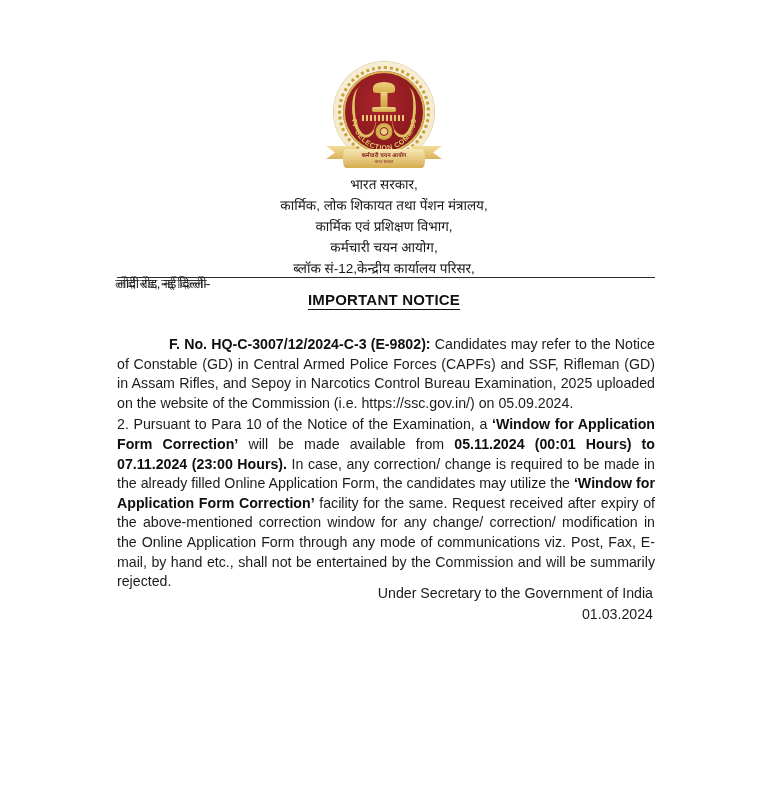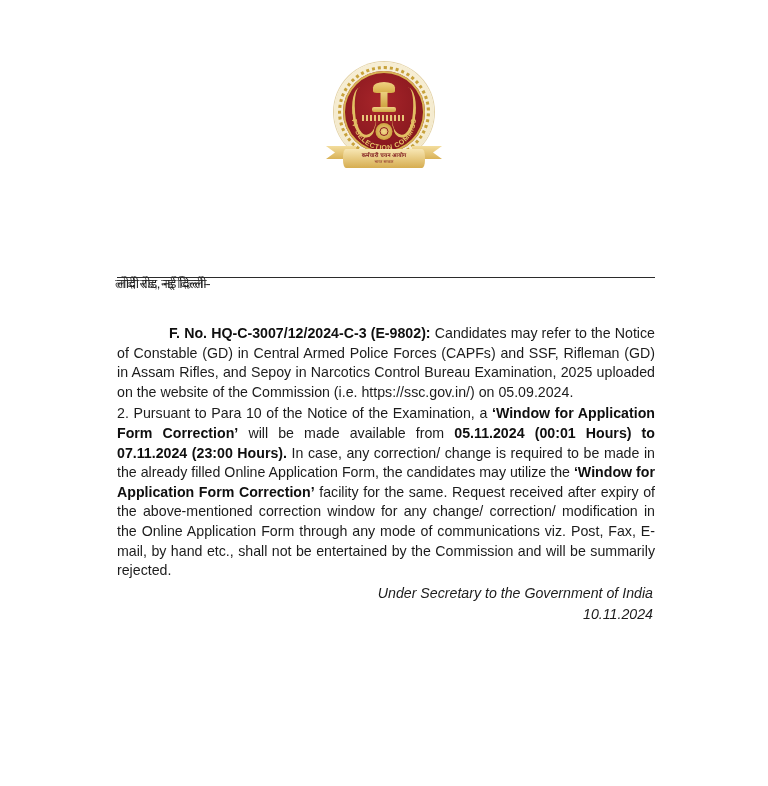--- a/index.html
+++ b/index.html
@@ -275,34 +275,33 @@
     width: 538px;
   }
   .para {
     font-size: 14.2px;
     line-height: 19.6px;
     text-align: justify;
     text-justify: inter-word;
     color: #1c1c1c;
     margin: 0;
   }
-  .para.p1 { text-indent: 52px; }
+  .para.p1 { text-indent: 52px; margin-top: 11px; }
   .para.p2 { margin-top: 2px; }
   .para b { font-weight: bold; color: #0f0f0f; }
 
   
   .sign-block {
     position: absolute;
     right: 115px;
     top: 583px;
     text-align: right;
     font-size: 14.2px;
     line-height: 21px;
     color: #1c1c1c;
-    font-style: italic;
   }
 </style>
 </head>
 <body>
 
 <div class="page">
 
   <div class="emblem-wrap">
     <div class="emblem">
       <div class="seal-outer"></div>
@@ -330,32 +329,42 @@
         <div class="tail l"></div>
         <div class="tail r"></div>
         <div class="band">
           <div class="t1">कर्मचारी चयन आयोग</div>
           <div class="t2">भारत सरकार</div>
         </div>
       </div>
     </div>
   </div>
 
+  <div class="hindi-block">
+    <div class="hindi-line">भारत सरकार,</div>
+    <div class="hindi-line">कार्मिक, लोक शिकायत तथा पेंशन मंत्रालय,</div>
+    <div class="hindi-line">कार्मिक एवं प्रशिक्षण विभाग,</div>
+    <div class="hindi-line">कर्मचारी चयन आयोग,</div>
+    <div class="hindi-line">ब्लॉक सं-12,केन्द्रीय कार्यालय परिसर,</div>
+  </div>
 
   <div class="addr-row">
     <div class="addr-ghost">लोदी रोड, नई दिल्ली-</div>
     <div class="addr-left">लोदी रोड, नई दिल्ली-</div>
   </div>
   <div class="rule"></div>
 
+  <div class="notice-title">
+    <span>IMPORTANT NOTICE</span>
+  </div>
 
   <div class="body-col">
     <p class="para p1"><b>F. No. HQ-C-3007/12/2024-C-3 (E-9802):</b><span> Candidates may refer to the Notice of Constable (GD) in Central Armed Police Forces (CAPFs) and SSF, Rifleman (GD) in Assam Rifles, and Sepoy in Narcotics Control Bureau Examination, 2025 uploaded on the website of the Commission (i.e. https://ssc.gov.in/) on 05.09.2024.</span></p>
 
     <p class="para p2"><span>2. Pursuant to Para 10 of the Notice of the Examination, a </span><b>‘Window for Application Form Correction’</b><span> will be made available from </span><b>05.11.2024 (00:01 Hours) to 07.11.2024 (23:00 Hours).</b><span> In case, any correction/ change is required to be made in the already filled Online Application Form, the candidates may utilize the </span><b>‘Window for Application Form Correction’</b><span> facility for the same. Request received after expiry of the above-mentioned correction window for any change/ correction/ modification in the Online Application Form through any mode of communications viz. Post, Fax, E-mail, by hand etc., shall not be entertained by the Commission and will be summarily rejected.</span></p>
   </div>
 
   <div class="sign-block">
     <div>Under Secretary to the Government of India</div>
-    <div>10.11.2024</div>
+    <div>01.03.2024</div>
   </div>
 
 </div>
 
 </body></html>

